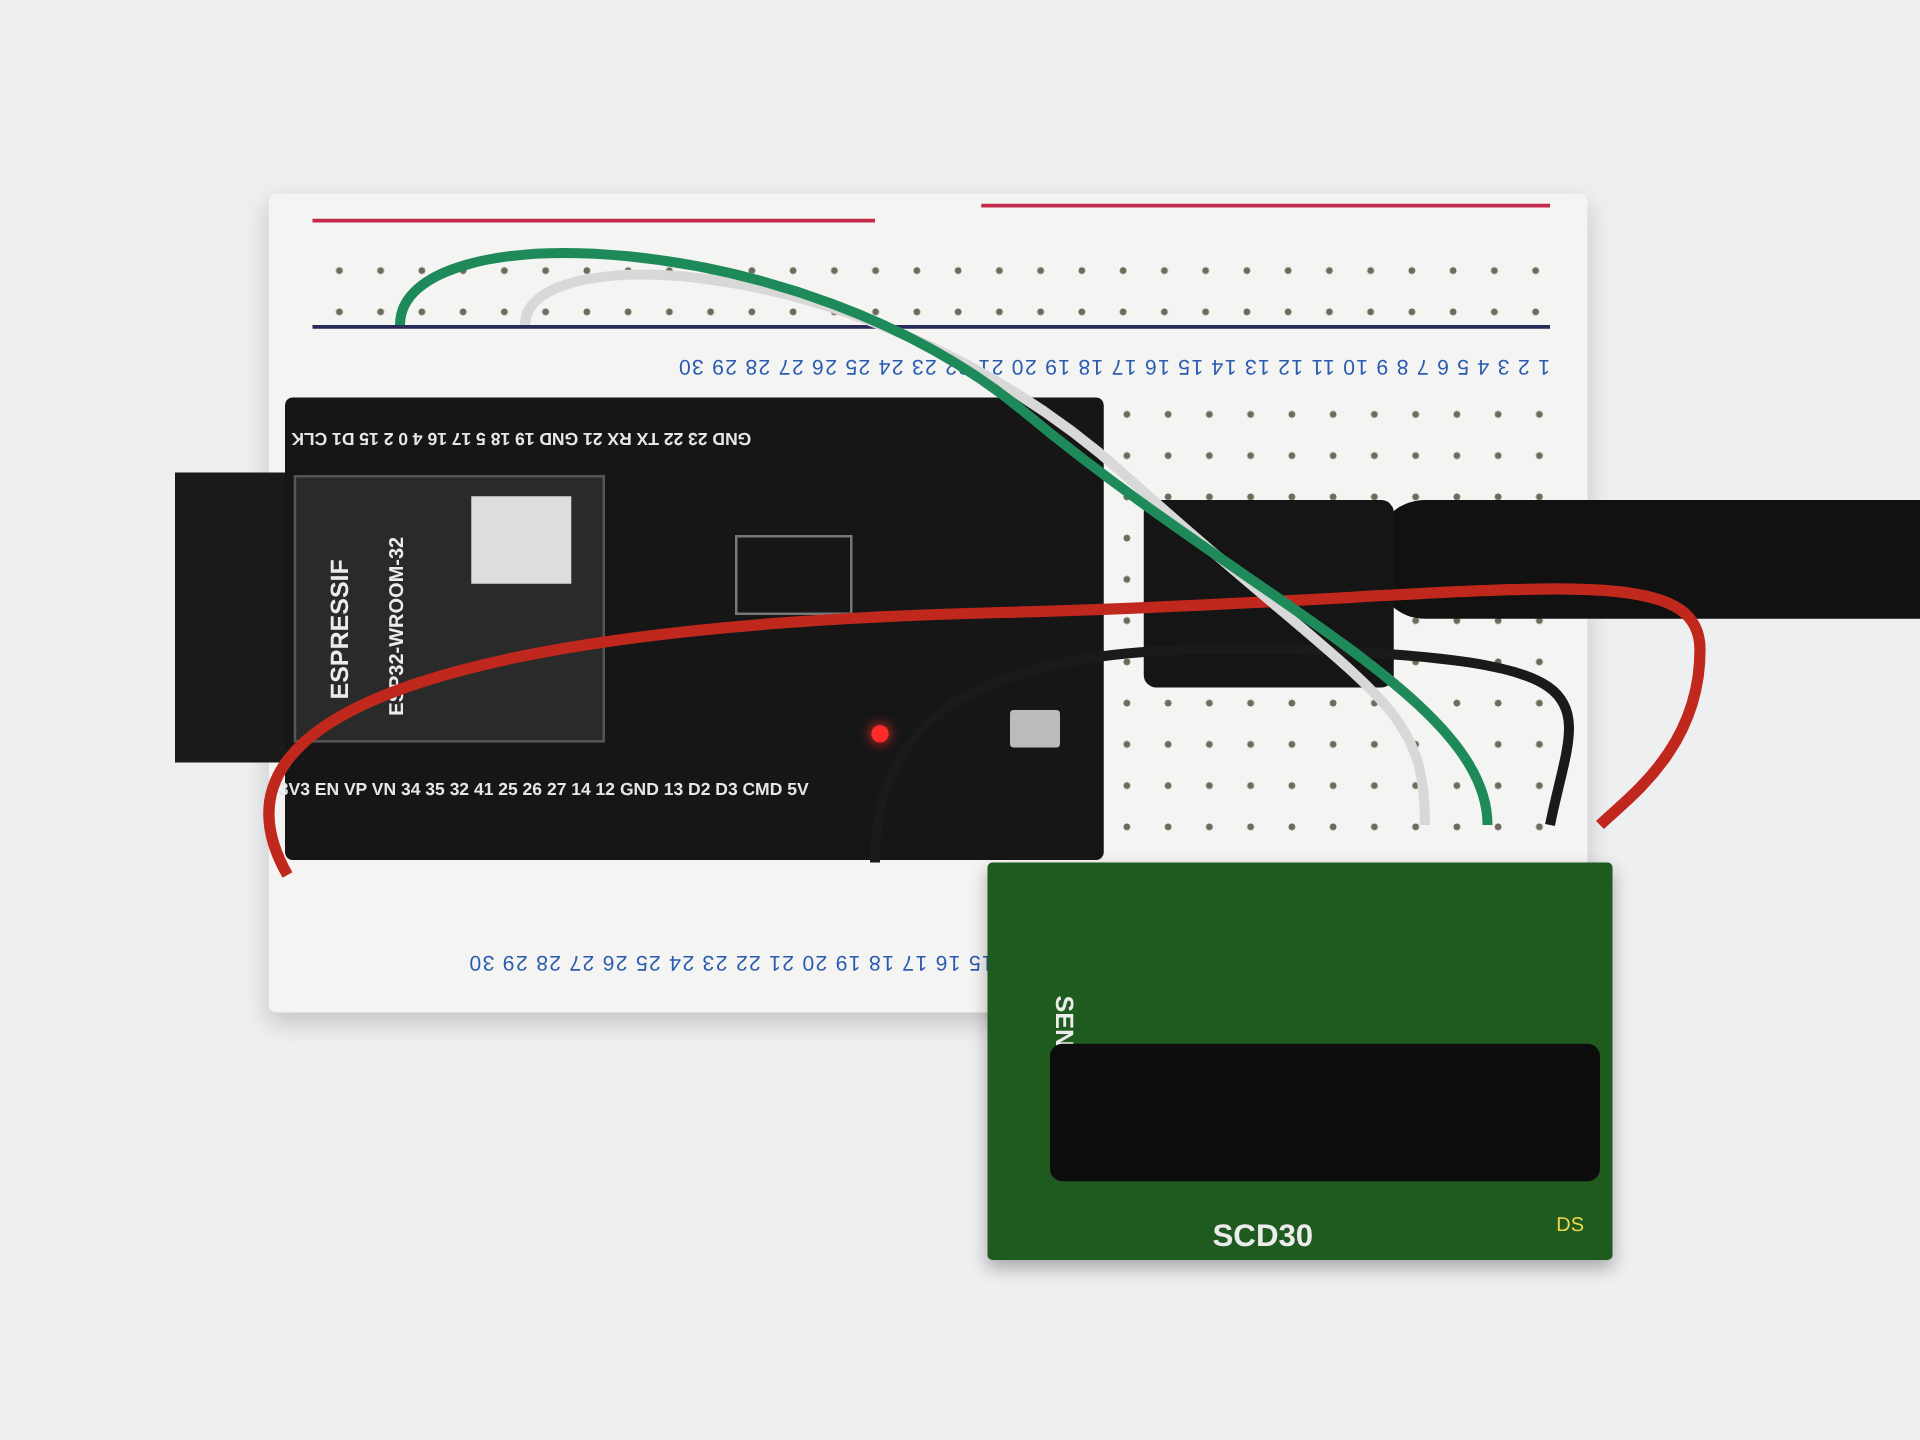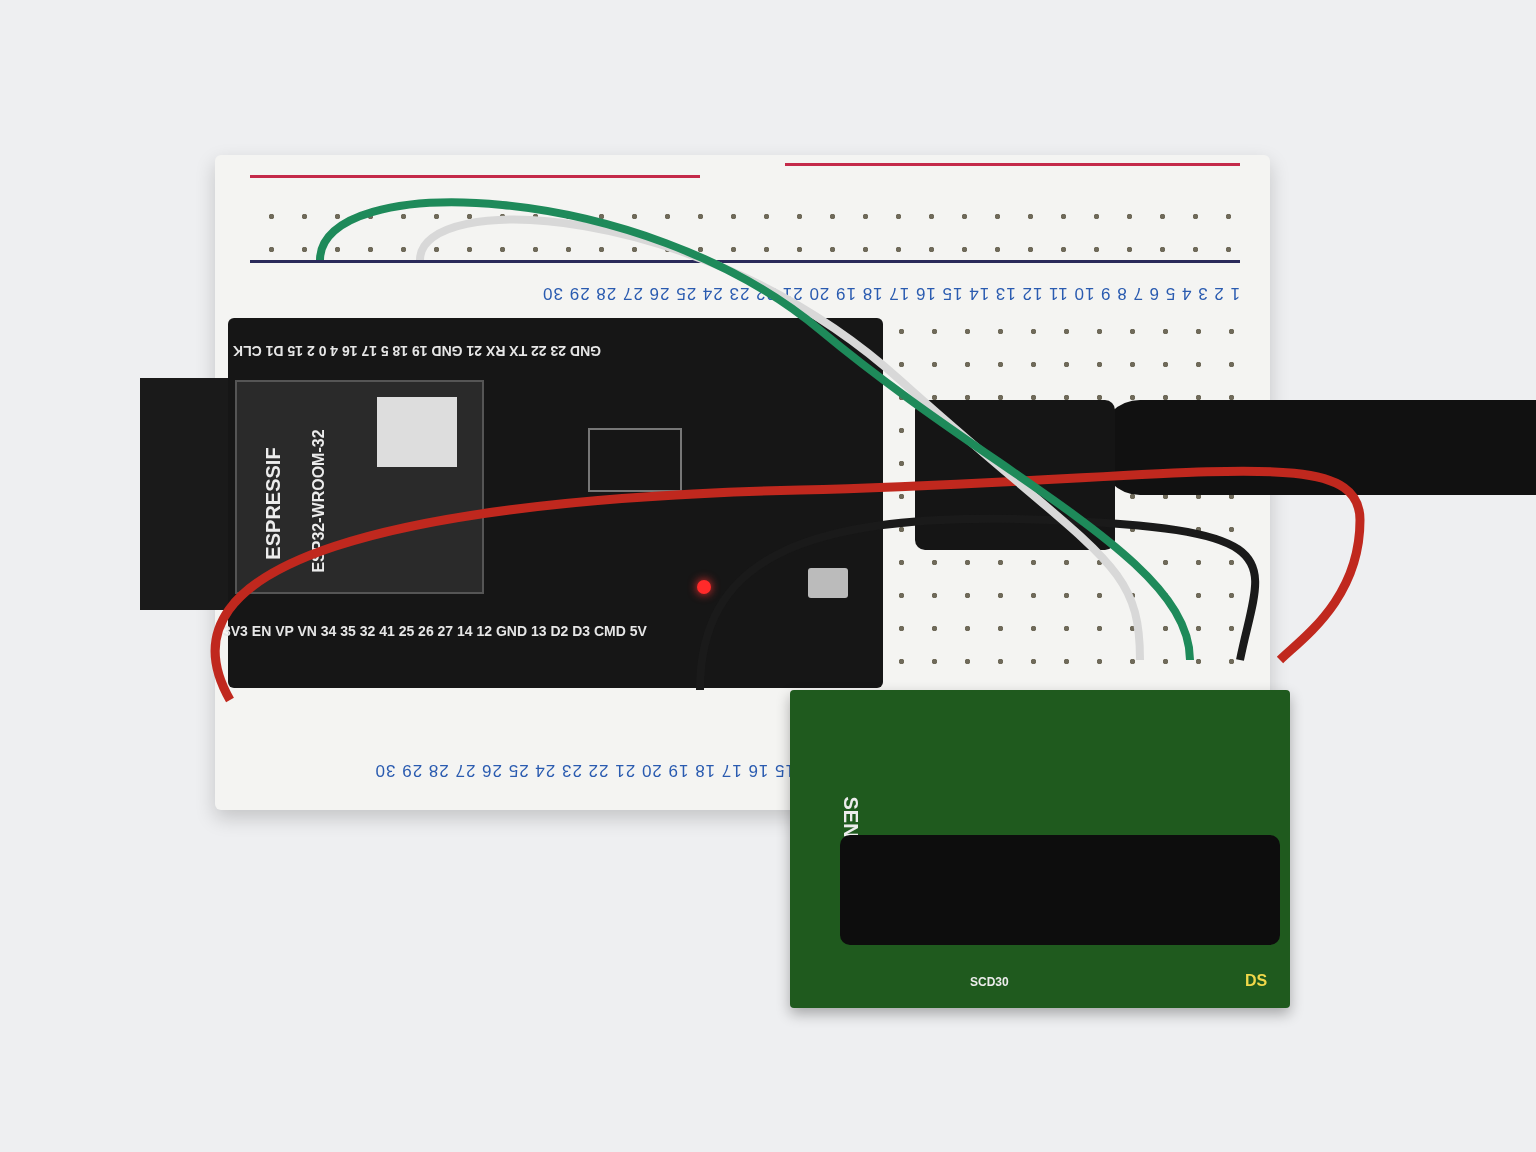--- a/index.html
+++ b/index.html
@@ -45,22 +45,22 @@
 </div>
 <div class="abs module">
   <div class="abs lbl" style="left:-20px;top:110px;transform:rotate(-90deg);font-size:20px;">ESPRESSIF</div>
   <div class="abs lbl" style="left:10px;top:110px;transform:rotate(-90deg);font-size:16px;">ESP32-WROOM-32</div>
   <div class="abs" style="left:140px;top:15px;width:80px;height:70px;background:#ddd;"></div>
 </div>
 <div class="abs led"></div>
 
 <div class="abs scd">
   <div class="abs lbl" style="left:5px;top:150px;transform:rotate(90deg);font-size:20px;">SENSIRION</div>
-  <div class="abs lbl" style="left:180px;top:285px;font-size:12px;">SCD30</div>
-  <div class="abs" style="left:455px;top:282px;color:#f0d84a;font-weight:bold;">DS</div>
+  <div class="abs lbl" style="left:180px;top:285px;font-size:25px;">SCD30</div>
+  <div class="abs" style="left:455px;top:282px;color:#f0d84a;font-weight:normal;">DS</div>
 </div>
 <div class="abs tube"></div>
 
 <svg class="abs" style="left:0;top:0;" width="1536" height="1152">
   <path d="M230,700 C150,560 400,500 800,490 S1360,440 1360,520 1300,640 1280,660" stroke="#c0281e" stroke-width="9" fill="none"></path>
   <path d="M700,690 C700,560 800,510 1050,520 S1260,560 1240,660" stroke="#1a1a1a" stroke-width="8" fill="none"></path>
   <path d="M420,260 C420,190 700,200 900,380 S1140,560 1140,660" stroke="#d8d8d8" stroke-width="8" fill="none"></path>
   <path d="M320,260 C320,170 640,180 820,330 S1190,560 1190,660" stroke="#1e8a5a" stroke-width="8" fill="none"></path>
 </svg>
 

